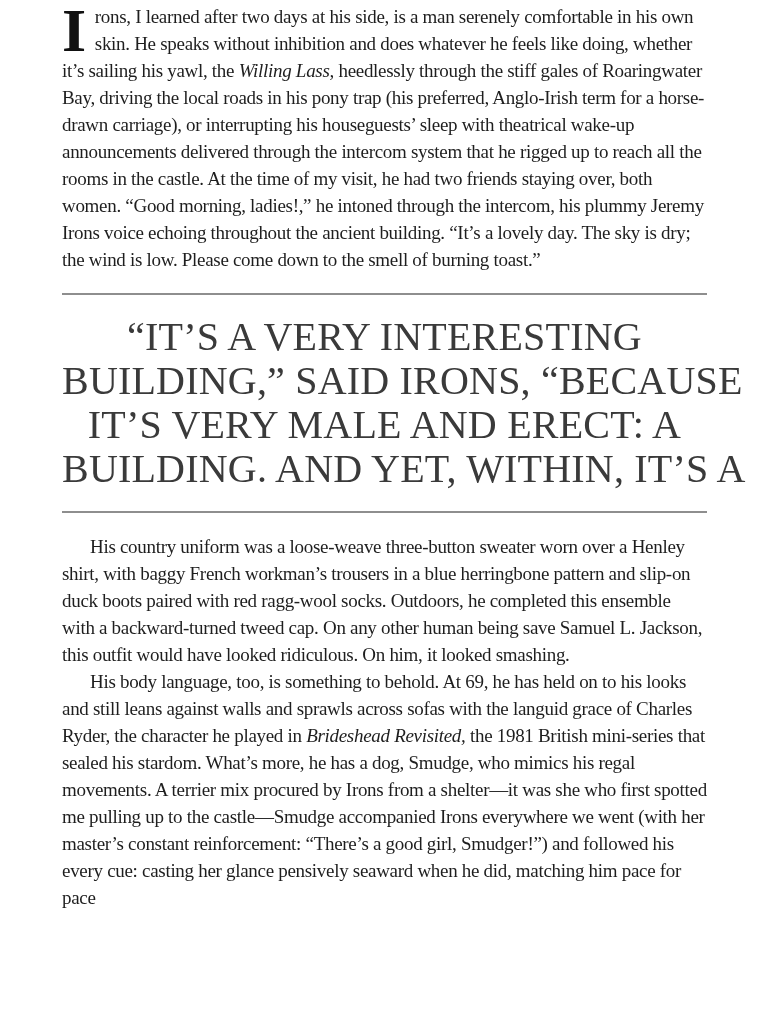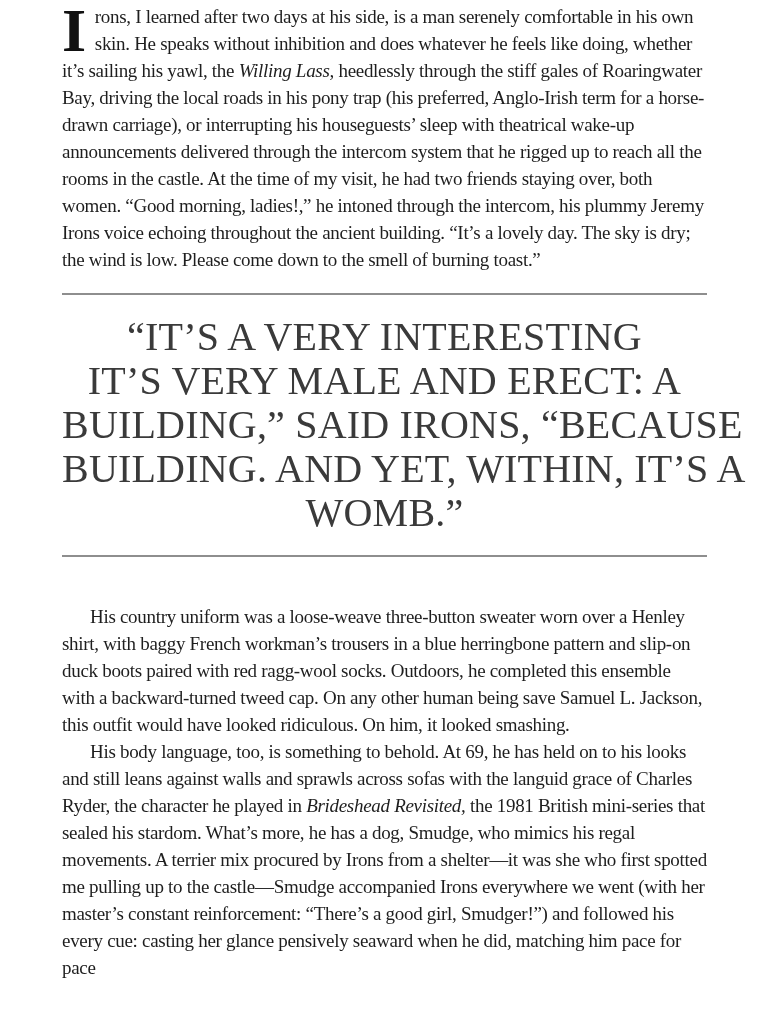--- a/index.html
+++ b/index.html
@@ -53,37 +53,36 @@
   .pq-line {
     font-size: 40px;
     line-height: 44px;
     letter-spacing: 0.2px;
     white-space: nowrap;
     font-weight: 400;
   }
   .para-indent {
     text-indent: 28px;
   }
-  .p2 { margin-top: 46px; }
+  .p2 { margin-top: 20px; }
 </style>
 </head>
 <body>
 
 <div class="page">
 
   <p class="para"><span class="dropcap">I</span><span class="seg">rons, I learned after two days at his side, is a man serenely comfortable in his own skin. He speaks without inhibition and does whatever he feels like doing, whether it’s sailing his yawl, the </span><em>Willing Lass,</em><span class="seg"> heedlessly through the stiff gales of Roaringwater Bay, driving the local roads in his pony trap (his preferred, Anglo-Irish term for a horse-drawn carriage), or interrupting his houseguests’ sleep with theatrical wake-up announcements delivered through the intercom system that he rigged up to reach all the rooms in the castle. At the time of my visit, he had two friends staying over, both women. “Good morning, ladies!,” he intoned through the intercom, his plummy Jeremy Irons voice echoing throughout the ancient building. “It’s a lovely day. The sky is dry; the wind is low. Please come down to the smell of burning toast.”</span></p>
 
   <hr class="rule rule-top">
 
   <div class="pullquote">
     <div class="pq-line">“IT’S A VERY INTERESTING</div>
+    <div class="pq-line">BUILDING,” SAID IRONS, “BECAUSE</div>
     <div class="pq-line">IT’S VERY MALE AND ERECT: A</div>
-    <div class="pq-line">BUILDING,” SAID IRONS, “BECAUSE</div>
     <div class="pq-line">BUILDING. AND YET, WITHIN, IT’S A</div>
-    <div class="pq-line">WOMB.”</div>
   </div>
 
   <hr class="rule rule-bottom">
 
   <p class="para para-indent p2">His country uniform was a loose-weave three-button sweater worn over a Henley shirt, with baggy French workman’s trousers in a blue herringbone pattern and slip-on duck boots paired with red ragg-wool socks. Outdoors, he completed this ensemble with a backward-turned tweed cap. On any other human being save Samuel L. Jackson, this outfit would have looked ridiculous. On him, it looked smashing.</p>
 
   <p class="para para-indent"><span class="seg">His body language, too, is something to behold. At 69, he has held on to his looks and still leans against walls and sprawls across sofas with the languid grace of Charles Ryder, the character he played in </span><em>Brideshead Revisited,</em><span class="seg"> the 1981 British mini-series that sealed his stardom. What’s more, he has a dog, Smudge, who mimics his regal movements. A terrier mix procured by Irons from a shelter—it was she who first spotted me pulling up to the castle—Smudge accompanied Irons everywhere we went (with her master’s constant reinforcement: “There’s a good girl, Smudger!”) and followed his every cue: casting her glance pensively seaward when he did, matching him pace for pace</span></p>
 
 </div>
 

